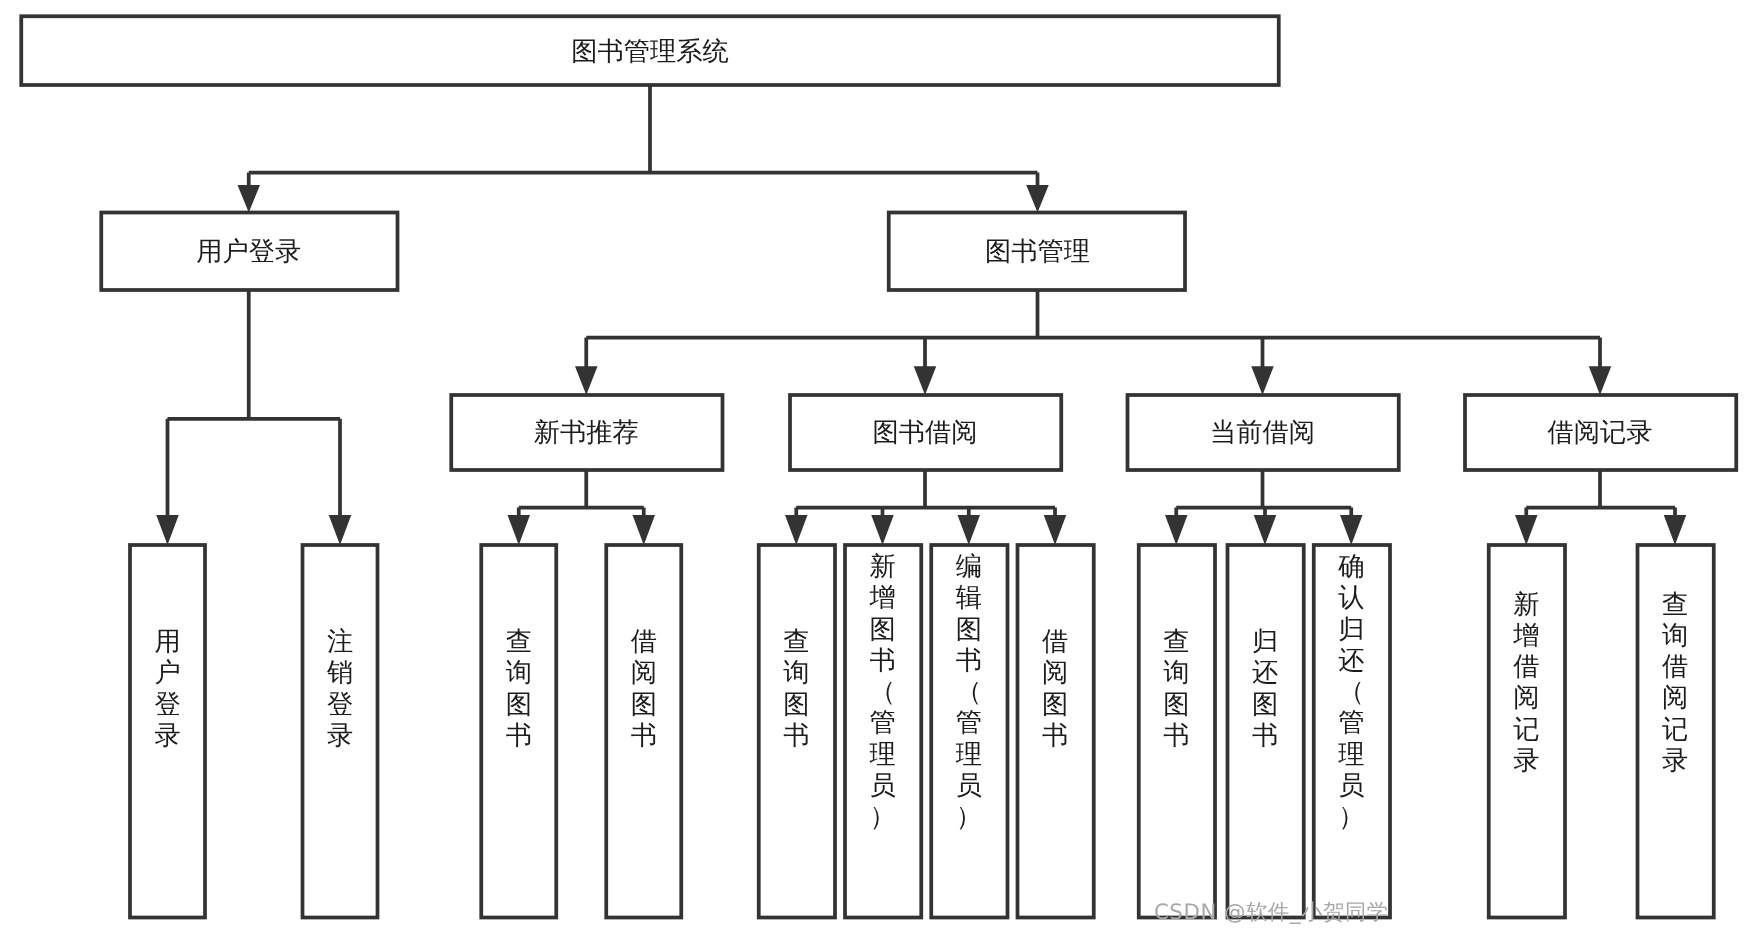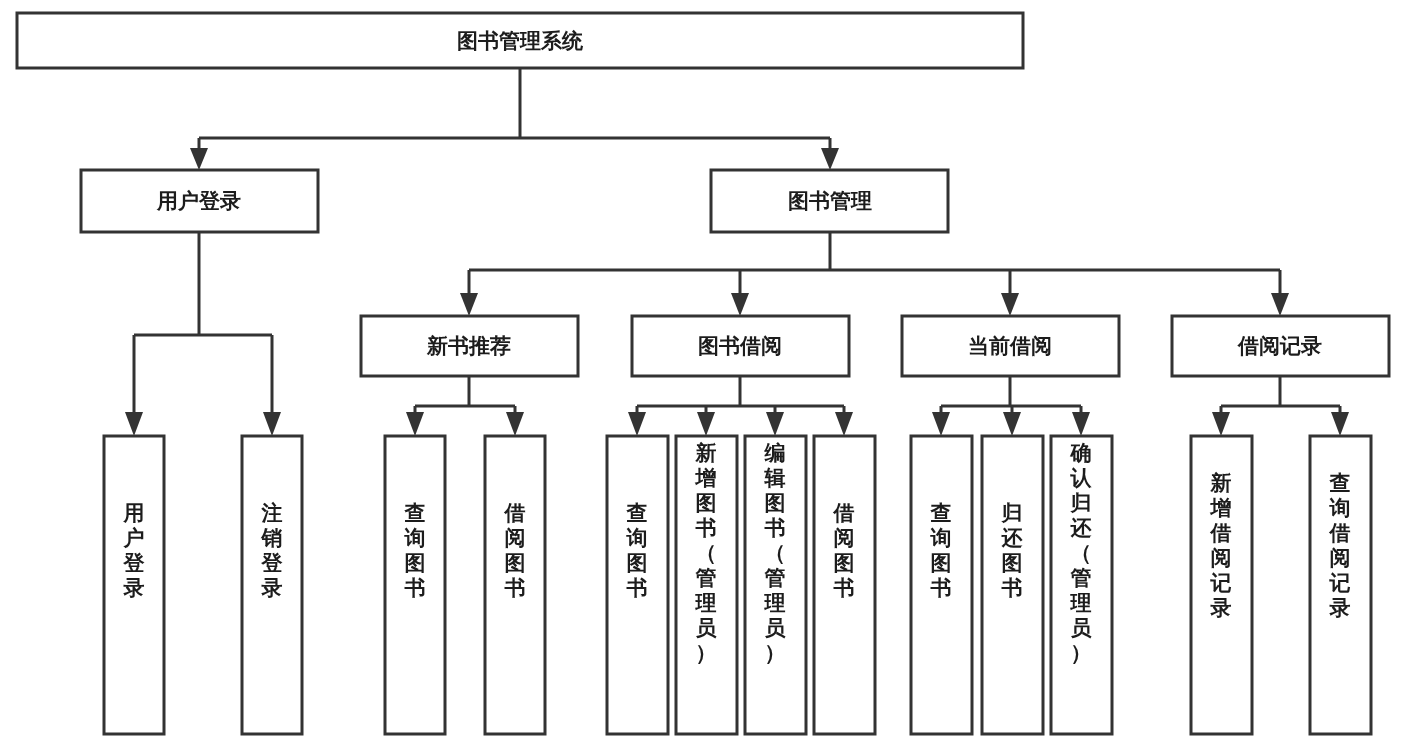--- a/index.html
+++ b/index.html
@@ -11,21 +11,20 @@
     width: 1405px;
     height: 747px;
     font-family: "DejaVu Sans", "Liberation Sans", sans-serif;
     overflow: hidden;
   }
   #diagram-root {
     position: relative;
     width: 1119px;
     height: 747px;
     background: #ffffff;
-    font-weight: bold;
   }
   svg#flow {
     position: absolute;
     left: 0;
     top: 0;
     width: 1405px;
     height: 747px;
   }
   .node-rect {
     fill: #ffffff;
@@ -247,14 +246,15 @@
       <text class="node-label-v" x="1221" y="490"><tspan x="1221" dy="0">新</tspan><tspan x="1221" dy="25">增</tspan><tspan x="1221" dy="25">借</tspan><tspan x="1221" dy="25">阅</tspan><tspan x="1221" dy="25">记</tspan><tspan x="1221" dy="25">录</tspan></text>
     </g>
 
     <g>
       <rect class="node-rect" x="1310" y="436" width="61" height="298"></rect>
       <text class="node-label-v" x="1340" y="490"><tspan x="1340" dy="0">查</tspan><tspan x="1340" dy="25">询</tspan><tspan x="1340" dy="25">借</tspan><tspan x="1340" dy="25">阅</tspan><tspan x="1340" dy="25">记</tspan><tspan x="1340" dy="25">录</tspan></text>
     </g>
 
   </svg>
 
+  <div class="watermark-text">CSDN @软件_小贺同学</div>
 
 </div>
 
 </body></html>

